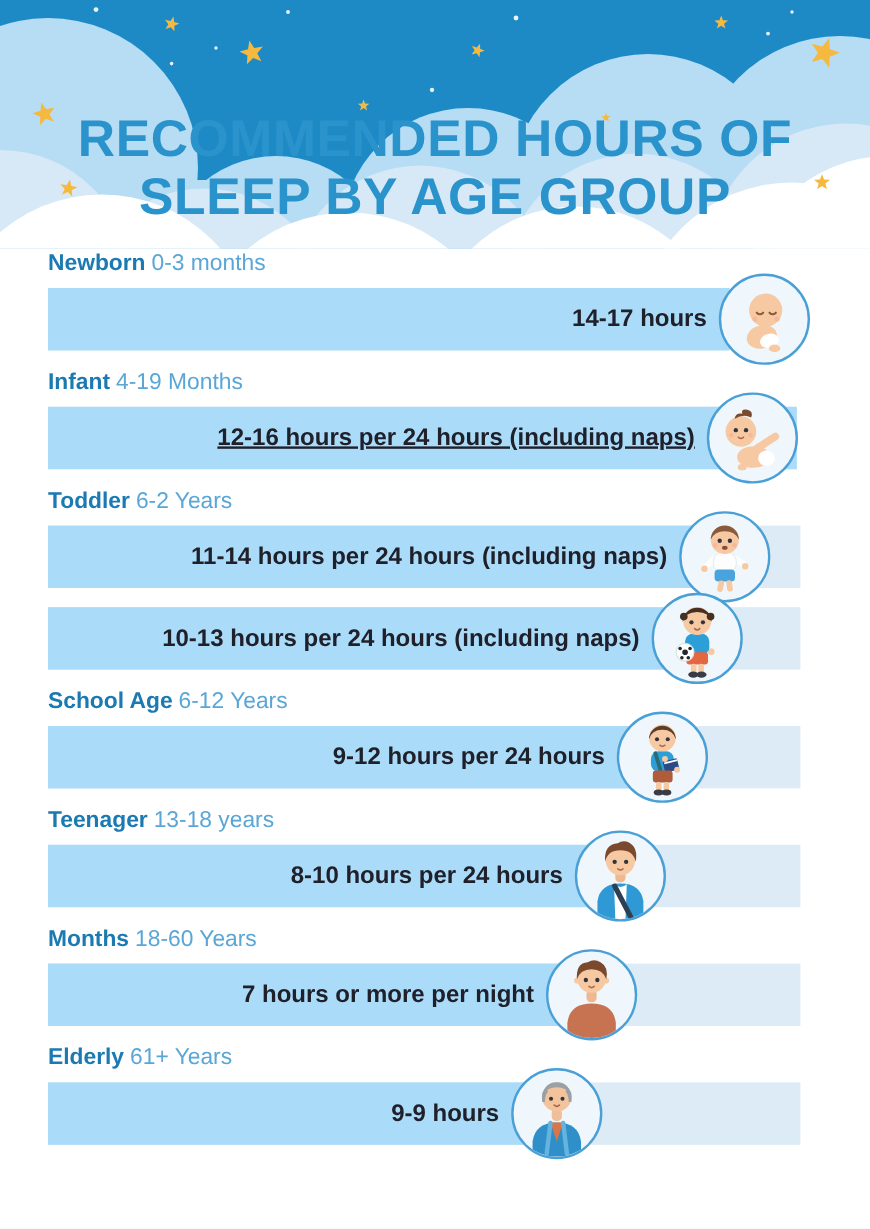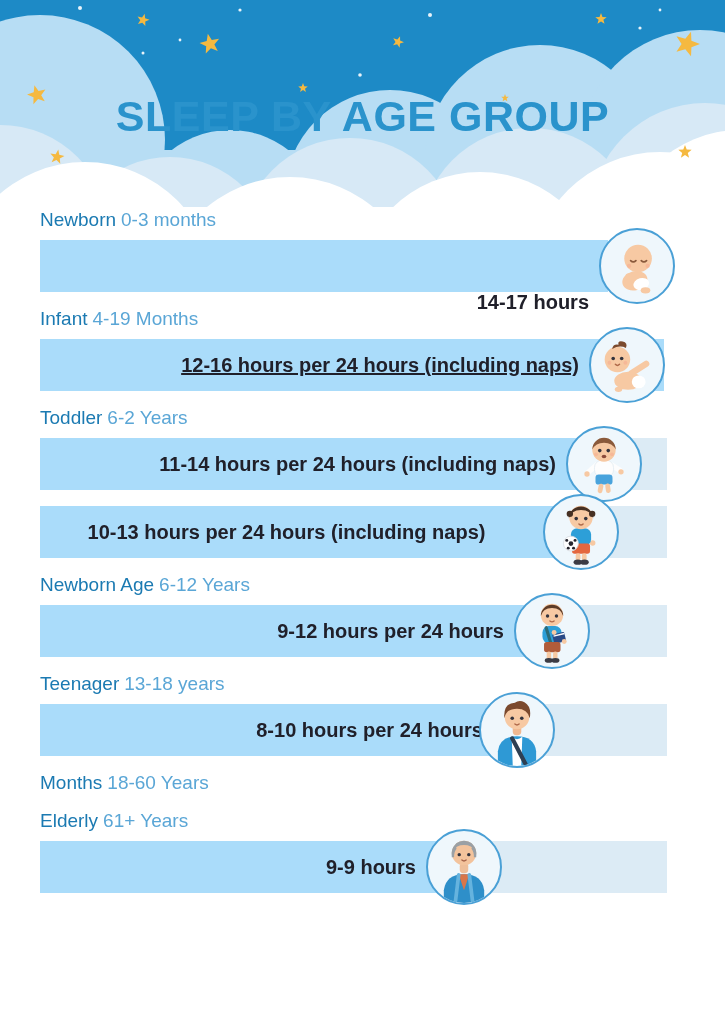--- a/index.html
+++ b/index.html
@@ -10,21 +10,21 @@
   .header{position:relative;width:725px;height:207px;}
   .header svg{display:block;}
   .title{position:absolute;left:0;top:92px;width:725px;text-align:center;
          font-size:43px;line-height:1.12;font-weight:bold;letter-spacing:.5px;
          color:var(--title,#2a93cc);}
 
   
   .rows{margin:2px 0 0 40px;}
   .row{margin-bottom:16px;}
   .row-label{height:22px;line-height:22px;font-size:19px;margin-bottom:9px;}
-  .row-label .grp{font-weight:normal;color:var(--group,#1b7ab2);}
+  .row-label .grp{font-weight:bold;color:var(--group,#1b7ab2);}
   .row-label .age{font-weight:normal;color:var(--age,#5aa6d6);margin-left:5px;}
   .bar-wrap{position:relative;height:52px;width:660px;}
   .bar-track{position:absolute;left:0;top:0;height:52px;background:var(--track,#dcebf5);}
   .bar-fill{position:absolute;left:0;top:0;height:52px;background:var(--fill,#aadcfa);}
   .bar-value{position:absolute;left:0;top:0;height:52px;line-height:52px;text-align:right;
              font-size:20px;font-weight:bold;color:var(--value,#20202a);white-space:nowrap;}
   .icon-circle{position:absolute;top:-12px;width:72px;height:72px;border-radius:50%;
                background:var(--circleBg,#eff7fc);border:2px solid var(--circleBorder,#4aa0d6);
                overflow:hidden;display:flex;align-items:center;justify-content:center;}
   .icon-circle svg{display:block;width:68px;height:68px;margin-top:4px;}
@@ -88,33 +88,34 @@
         <use href="#star5" transform="translate(601,19) scale(0.6)"></use>
         <use href="#star5" transform="translate(687,44) scale(1.3) rotate(18)"></use>
         <use href="#star5" transform="translate(37,95) scale(1.0) rotate(-15)"></use>
         <use href="#star5" transform="translate(57,157) scale(0.75) rotate(10)"></use>
         <use href="#star5" transform="translate(685,152) scale(0.7)"></use>
         <use href="#star5" transform="translate(303,88) scale(0.5)"></use>
         <use href="#star5" transform="translate(505,98) scale(0.4)"></use>
       </g>
     </svg>
     <div class="title">
+      <div>RECOMMENDED HOURS OF</div>
       <div>SLEEP BY AGE GROUP</div>
     </div>
   </div>
 
   <div class="rows">
     <div class="row">
       <div class="row-label">
         <span class="grp lbl-group">Newborn</span><span class="age lbl-age">0-3 months</span>
       </div>
       <div class="bar-wrap">
         <div class="bar-track" style="width: 568px;"></div>
         <div class="bar-fill" style="width: 568px;"></div>
-        <div class="bar-value" style="width: 549px; margin-top: 36px;">14-17 hours</div>
+        <div class="bar-value" style="width: 549px;">14-17 hours</div>
         <div class="icon-circle" style="left: 559px;">
             <svg viewBox="0 0 64 64">
       <ellipse cx="30" cy="44" rx="12" ry="9" fill="#f7c9a3" transform="rotate(-15 30 44)"></ellipse>
       <ellipse cx="36" cy="47" rx="7.5" ry="5.5" fill="#ffffff" transform="rotate(-15 36 47)"></ellipse>
       <ellipse cx="25" cy="40" rx="4" ry="3" fill="#f7c9a3"></ellipse>
       <ellipse cx="40" cy="53" rx="4.5" ry="3" fill="#f7c9a3"></ellipse>
       <circle cx="33" cy="23" r="13" fill="#f7c9a3"></circle>
       <path d="M26,25 q2.5,2.5 5,0" stroke="#8a5a3b" fill="none" stroke-width="1.6" stroke-linecap="round"></path>
       <path d="M36,25 q2.5,2.5 5,0" stroke="#8a5a3b" fill="none" stroke-width="1.6" stroke-linecap="round"></path>
       <circle cx="24.5" cy="30" r="2" fill="#f5b193" opacity="0.7"></circle>
@@ -177,21 +178,21 @@
               <circle cx="39.5" cy="21" r="1.8" fill="#f5b193" opacity="0.7"></circle>
     </svg>
           </div>
       </div>
     </div>
 
     <div class="row">
       <div class="bar-wrap">
         <div class="bar-track" style="width: 627px;"></div>
         <div class="bar-fill" style="width: 561px;"></div>
-        <div class="bar-value" style="width: 493px; text-align: center;">10-13 hours per 24 hours (including naps)</div>
+        <div class="bar-value" style="width: 493px;">10-13 hours per 24 hours (including naps)</div>
         <div class="icon-circle" style="left: 503px;">
             <svg viewBox="0 0 64 64">
       <circle cx="21" cy="40.5" r="2.6" fill="#f7c9a3"></circle>
               <circle cx="43" cy="40.5" r="2.6" fill="#f7c9a3"></circle>
       <rect x="22.5" y="26.5" width="19" height="16.5" rx="6" fill="#2d9fd8"></rect>
       <rect x="23.5" y="41" width="17" height="9.5" rx="2.5" fill="#e4673f"></rect>
       <rect x="27" y="50" width="4.5" height="7.5" rx="2.2" fill="#f7c9a3"></rect>
       <rect x="32.8" y="50" width="4.5" height="7.5" rx="2.2" fill="#f7c9a3"></rect>
       <ellipse cx="29" cy="58.5" rx="4" ry="2.4" fill="#3b3b44"></ellipse>
               <ellipse cx="35.3" cy="58.5" rx="4" ry="2.4" fill="#3b3b44"></ellipse>
@@ -208,21 +209,21 @@
               <circle cx="26.4" cy="38" r="1.4" fill="#26262e"></circle>
       <circle cx="20" cy="45.3" r="1.4" fill="#26262e"></circle>
               <circle cx="25" cy="45.3" r="1.4" fill="#26262e"></circle>
     </svg>
           </div>
       </div>
     </div>
 
     <div class="row">
       <div class="row-label">
-        <span class="grp lbl-group">Newborn Age</span><span class="age lbl-age">6-12 Years</span>
+        <span class="grp lbl-group">School Age</span><span class="age lbl-age">6-12 Years</span>
       </div>
       <div class="bar-wrap">
         <div class="bar-track" style="width: 627px;"></div>
         <div class="bar-fill" style="width: 532px;"></div>
         <div class="bar-value" style="width: 464px; text-align: right;">9-12 hours per 24 hours</div>
         <div class="icon-circle" style="left: 474px;">
             <svg viewBox="0 0 64 64">
       <rect x="23" y="25.5" width="18" height="16" rx="6" fill="#2d9fd8"></rect>
       <path d="M26.5,27 L31,42" stroke="#2b6b77" stroke-width="3" stroke-linecap="round"></path>
       <rect x="33" y="32" width="11.5" height="9" rx="1" fill="#2b4a86" transform="rotate(-14 39 36.5)"></rect>
@@ -244,40 +245,58 @@
       </div>
     </div>
 
     <div class="row">
       <div class="row-label">
         <span class="grp lbl-group">Teenager</span><span class="age lbl-age">13-18 years</span>
       </div>
       <div class="bar-wrap">
         <div class="bar-track" style="width: 627px;"></div>
         <div class="bar-fill" style="width: 497px;"></div>
-        <div class="bar-value" style="width: 429px; padding-left: 14px;">8-10 hours per 24 hours</div>
+        <div class="bar-value" style="width: 429px;">8-10 hours per 24 hours</div>
         <div class="icon-circle" style="left: 439px;">
             <svg viewBox="0 0 64 64">
       <path d="M14,64 L14,50 Q16,36 32,36 Q48,36 50,50 L50,64 Z" fill="#2e99d5"></path>
       <path d="M27,36.5 Q32,41 37,36.5 L36,64 L28,64 Z" fill="#ffffff"></path>
       <path d="M27.5,38 L40,62" stroke="#2e3f52" stroke-width="4" stroke-linecap="round"></path>
       <rect x="28" y="26" width="8" height="9" rx="3.5" fill="#f0b890"></rect>
       <circle cx="32" cy="18" r="11.5" fill="#f7c9a3"></circle>
       <path d="M20,19 Q19,5 30,4.5 Q34,1.5 39,4 Q46,8 44,19 Q42,10 32,10 Q22,10 20,19 Z" fill="#7b4a2e"></path>
       <circle cx="27.5" cy="19" r="1.7" fill="#33333d"></circle>
               <circle cx="36.5" cy="19" r="1.7" fill="#33333d"></circle>
       <path d="M30,24.5 q2,1.8 4,0" stroke="#b06a4a" fill="none" stroke-width="1.3" stroke-linecap="round"></path>
     </svg>
           </div>
       </div>
     </div>
 
     <div class="row">
       <div class="row-label">
         <span class="grp lbl-group">Months</span><span class="age lbl-age">18-60 Years</span>
+      </div>
+      <div class="bar-wrap">
+        <div class="bar-track" style="width: 627px;"></div>
+        <div class="bar-fill" style="width: 473px;"></div>
+        <div class="bar-value" style="width: 405px;">7 hours or more per night</div>
+        <div class="icon-circle" style="left: 415px;">
+            <svg viewBox="0 0 64 64">
+      <path d="M13,64 L13,52 Q15,37 32,37 Q49,37 51,52 L51,64 Z" fill="#c77352"></path>
+      <rect x="28" y="26" width="8" height="10" rx="3.5" fill="#f0b890"></rect>
+      <circle cx="32" cy="17" r="11.5" fill="#f7c9a3"></circle>
+      <circle cx="20.5" cy="19" r="2.2" fill="#f7c9a3"></circle>
+              <circle cx="43.5" cy="19" r="2.2" fill="#f7c9a3"></circle>
+      <path d="M20.5,18 Q19.5,5 29,4.5 Q34,1.5 39,4.5 Q45.5,8 43.5,18 Q41,10 32,10 Q23,10 20.5,18 Z" fill="#7b4a2e"></path>
+      <circle cx="27.5" cy="18.5" r="1.7" fill="#33333d"></circle>
+              <circle cx="36.5" cy="18.5" r="1.7" fill="#33333d"></circle>
+      <path d="M30,23.5 q2,1.8 4,0" stroke="#b06a4a" fill="none" stroke-width="1.3" stroke-linecap="round"></path>
+    </svg>
+          </div>
       </div>
     </div>
 
     <div class="row">
       <div class="row-label">
         <span class="grp lbl-group">Elderly</span><span class="age lbl-age">61+ Years</span>
       </div>
       <div class="bar-wrap">
         <div class="bar-track" style="width: 627px;"></div>
         <div class="bar-fill" style="width: 444px;"></div>

